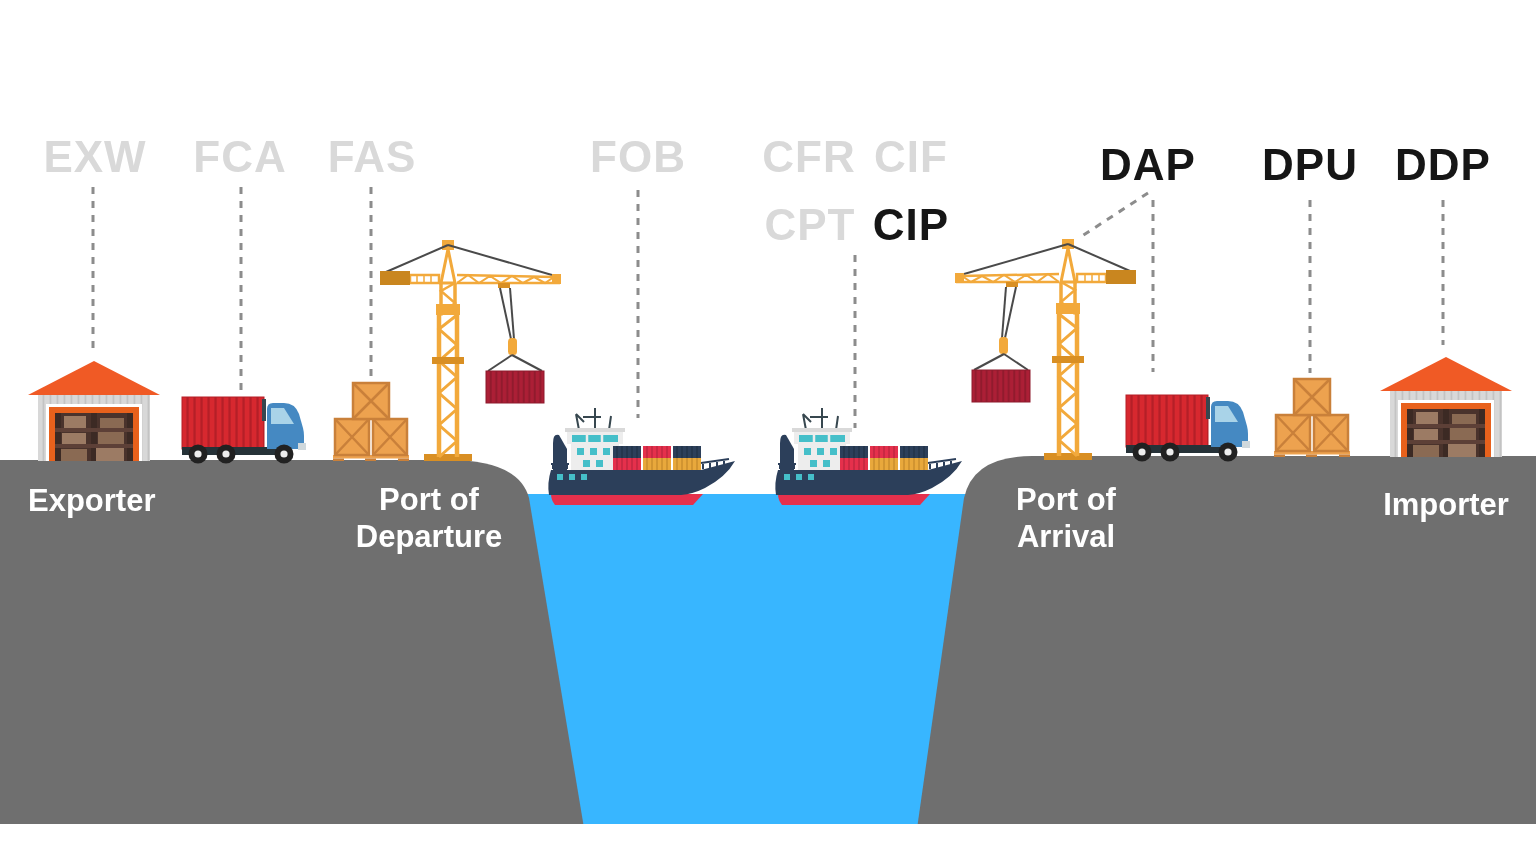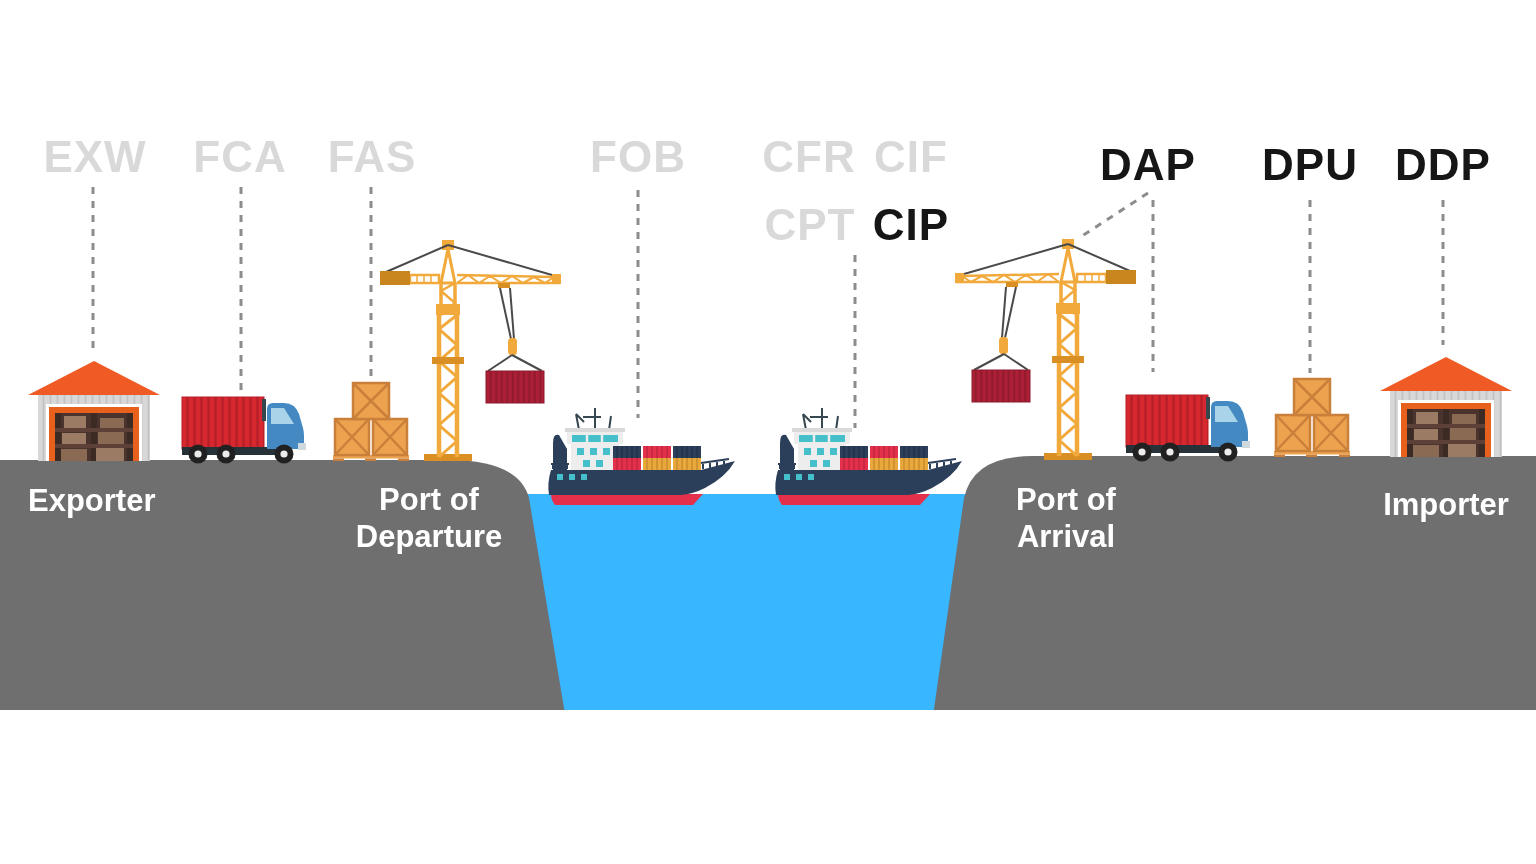--- a/index.html
+++ b/index.html
@@ -1,16 +1,16 @@
 <!DOCTYPE html>
 <html style="--background: #FFFFFF; --ground: #6F6F6F; --water: #38B6FF; --term-inactive: #D9D9D9; --term-active: #161616; --label-text: #FFFFFF; --dash: #8C8C8C; --roof-orange: #F05A25; --wall-gray: #D8D8D8; --door-orange: #E8611C; --crate-orange: #EDA24F; --crane-yellow: #F2A93B; --crane-dark: #D98F23; --counterweight: #C9861F; --container-maroon: #AC1F36; --truck-red: #D7282F; --cab-blue: #4589C2; --chassis: #263238; --ship-navy: #2C3F5A; --ship-red: #E5304C; --teal: #45BFC9; --container-yellow: #E8A83C;"><head>
 <meta charset="utf-8">
 <style>
   html,body{margin:0;padding:0;background:#fff;}
-  .stage{position:relative;width:1536px;height:710px;overflow:hidden;background:var(--background,#fff);}
+  .stage{position:relative;width:1536px;height:824px;overflow:hidden;background:var(--background,#fff);}
   svg{display:block;}
   .term{font-family:"Liberation Sans",sans-serif;font-weight:700;font-size:44px;text-anchor:middle;letter-spacing:1px;}
   .term.inactive{fill:var(--term-inactive,#d9d9d9);}
   .term.active{fill:var(--term-active,#161616);}
   .loc{font-family:"Liberation Sans",sans-serif;font-weight:700;font-size:31px;fill:var(--label-text,#fff);text-anchor:middle;}
   .loc.start{text-anchor:start;}
   .dash{stroke:var(--dash,#8c8c8c);stroke-width:3;stroke-dasharray:7 7;fill:none;}
   .cable{stroke:#4a4a4a;stroke-width:2;fill:none;}
   .lattice{stroke:var(--crane-yellow,#f2a93b);fill:none;}
 </style>

